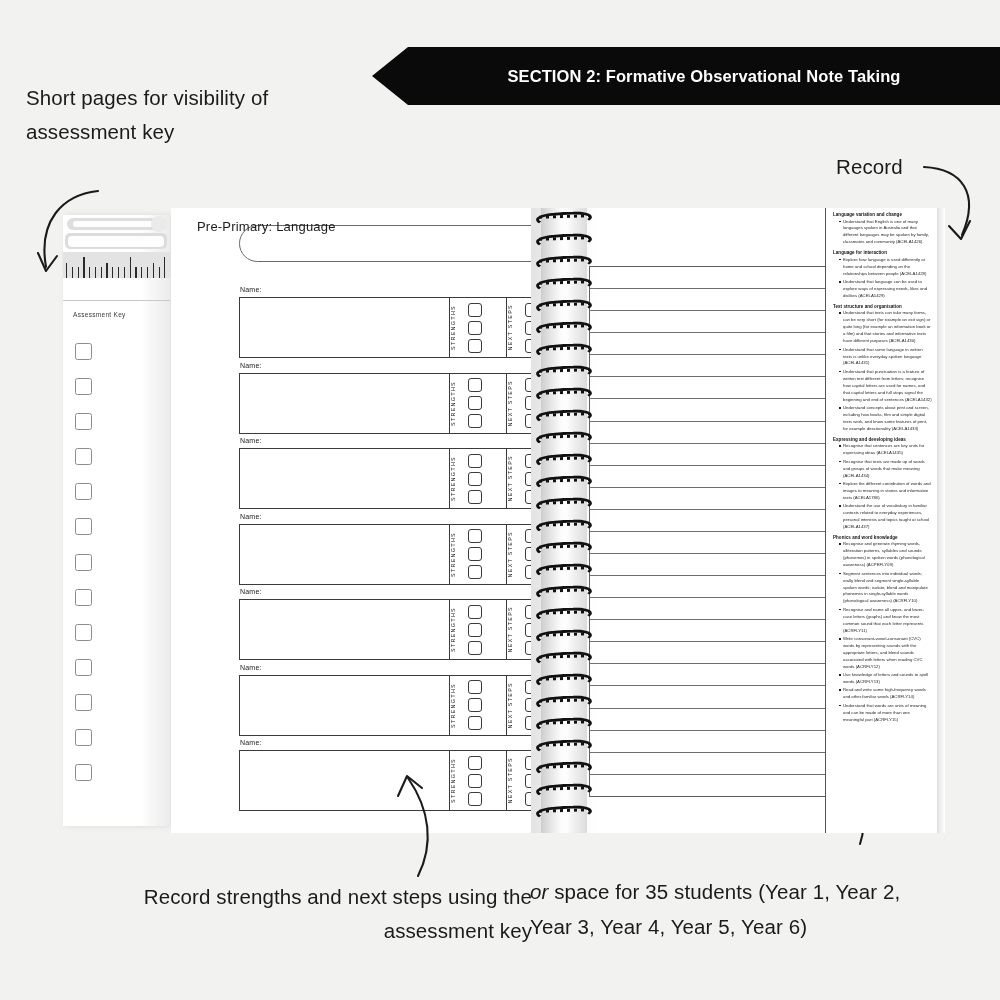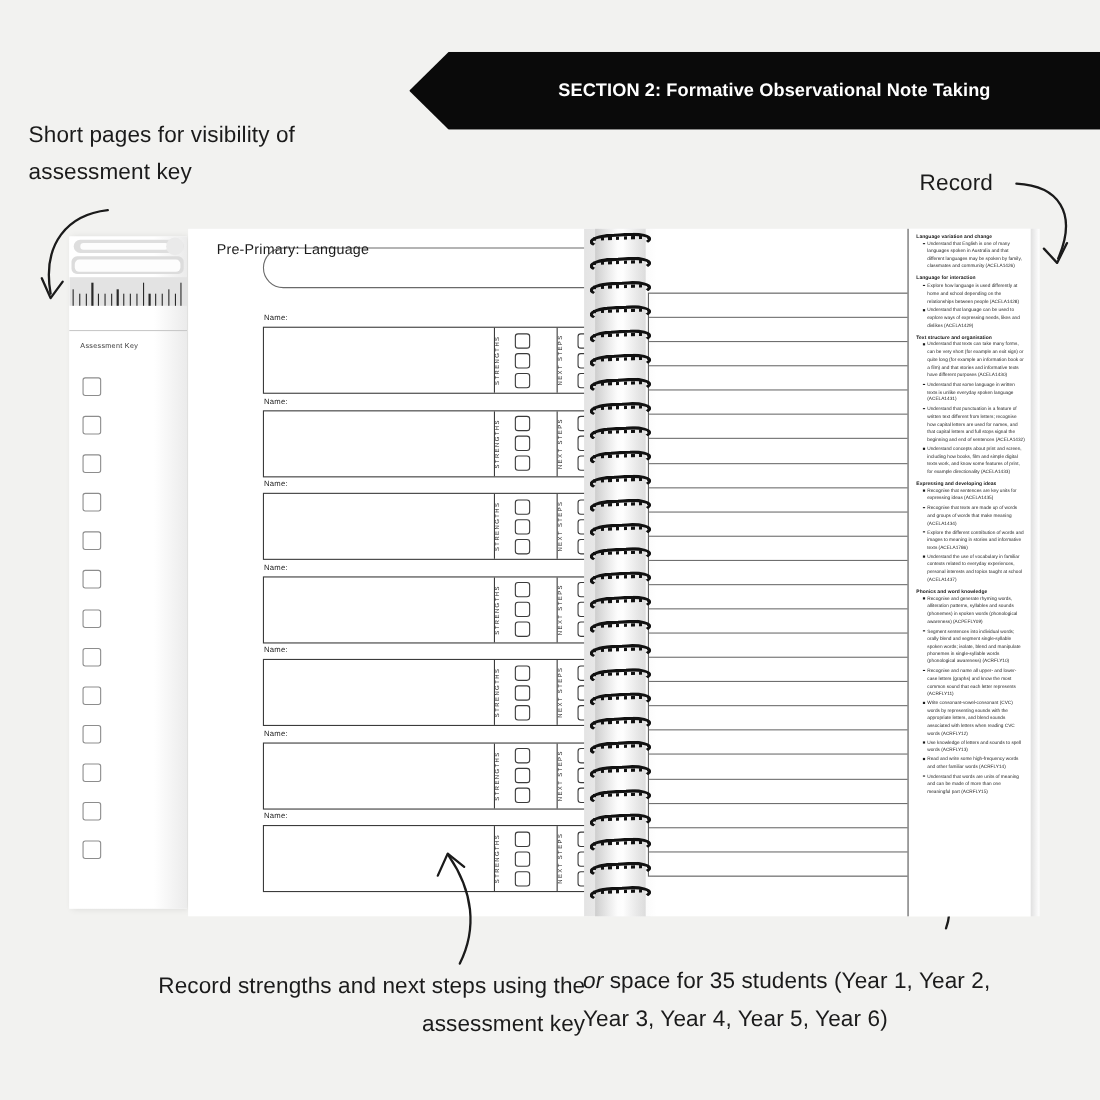--- a/index.html
+++ b/index.html
@@ -14,21 +14,21 @@
     overflow: hidden;
     position: relative;
   }
 
   
   .banner {
     position: absolute;
     left: 372px;
     top: 47px;
     width: 628px;
-    height: 71px;
+    height: 58px;
     background: #0a0a0a;
     clip-path: polygon(36px 0, 100% 0, 100% 100%, 36px 100%, 0 50%);
     display: flex;
     align-items: center;
     justify-content: center;
   }
   .banner-title {
     color: #ffffff;
     font-size: 16.5px;
     font-weight: bold;
@@ -38,21 +38,21 @@
 
   
   .callout {
     position: absolute;
     color: #1b1b1b;
     font-size: 20.5px;
     line-height: 1.68;
     font-weight: 400;
     letter-spacing: 0.1px;
   }
-  #callout-topleft { left: 26px; top: 106px; width: 250px; }
+  #callout-topleft { left: 26px; top: 81px; width: 250px; }
   #callout-content { left: 836px; top: 150px; }
   #callout-bottomleft { left: 112px; top: 880px; width: 420px; text-align: right; }
   #callout-bottomright { left: 530px; top: 841px; width: 470px; }
   #callout-bottomright em { font-style: italic; }
 
   .arrow-svg { position: absolute; pointer-events: none; }
 
   
   .notebook {
     position: absolute;

